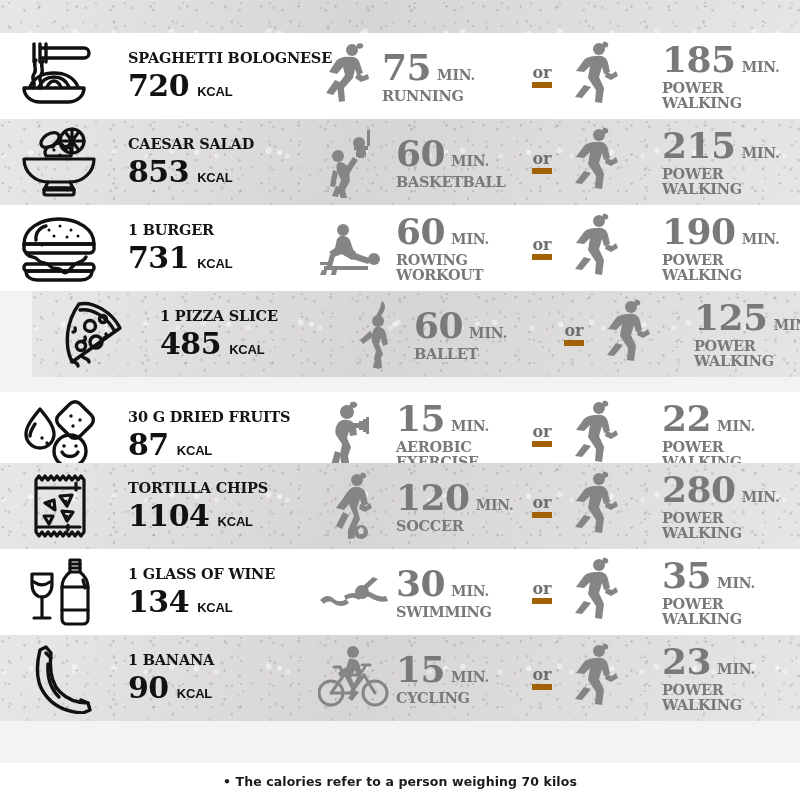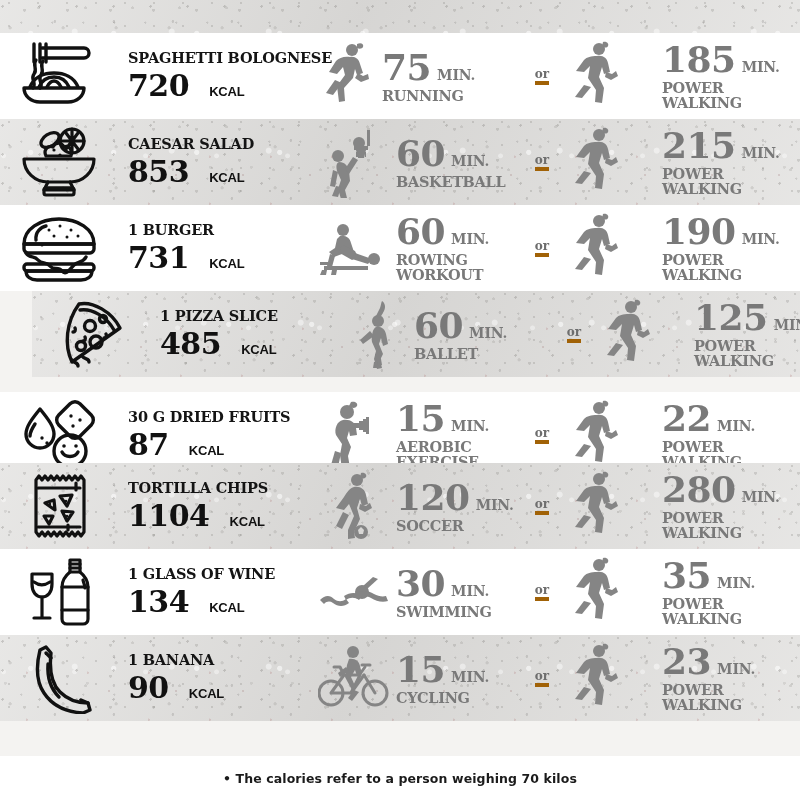--- a/index.html
+++ b/index.html
@@ -40,21 +40,21 @@
   }
 
   
   .topband{position:absolute;left:0;top:0;width:800px;height:33px;}
   .row{
     position:absolute;left:0;width:800px;height:86px;
     display:flex;align-items:center;
   }
   .row.white{background:#ffffff;}
   .footer{
-    position:absolute;left:0;bottom:0;width:800px;height:44px;
+    position:absolute;left:0;bottom:0;width:800px;height:37px;
     background:#ffffff;display:flex;align-items:center;justify-content:center;
   }
   .footer-text{
     font-family:"DejaVu Sans", sans-serif;
     font-size:12.5px;font-weight:700;color:#1b1b1b;letter-spacing:.1px;
     white-space:nowrap;
   }
 
   
   .c-food-icon{width:118px;display:flex;align-items:center;justify-content:center;flex:none;}
@@ -63,21 +63,21 @@
   .c-or{width:48px;flex:none;display:flex;align-items:center;justify-content:center;}
   .c-ex2{width:234px;flex:none;display:flex;align-items:center;gap:32px;}
 
   
   .food-name{
     font-family:"DejaVu Serif", serif;
     font-weight:700;font-size:14.5px;color:#141414;
     letter-spacing:-0.2px;line-height:1;white-space:nowrap;
     margin-bottom:6px;
   }
-  .kcal-line{display:flex;align-items:baseline;gap:20px;line-height:1;}
+  .kcal-line{display:flex;align-items:baseline;gap:8px;line-height:1;}
   .kcal-num{
     font-family:"DejaVu Serif", serif;
     font-weight:700;font-size:30px;color:#111111;letter-spacing:-0.5px;
   }
   .kcal-unit{
     font-family:Liberation Sans, sans-serif;
     font-weight:700;font-size:13px;color:#111111;letter-spacing:-0.2px;
   }
 
   
@@ -94,22 +94,22 @@
     font-weight:700;font-size:14px;color:#797979;letter-spacing:-0.2px;
   }
   .ex-name{
     font-family:"DejaVu Serif", serif;
     font-weight:700;font-size:14.5px;color:#797979;
     letter-spacing:-0.3px;line-height:1.02;margin-top:4px;
     white-space:pre-line;
   }
   .or-word{
     font-family:"DejaVu Serif", serif;
-    font-weight:700;font-size:12px;color:#6e6e6e;
-    border-bottom:4px solid #a16207;padding-bottom:1px;line-height:1;
+    font-weight:700;font-size:16px;color:#6e6e6e;
+    border-bottom:6px solid #a16207;padding-bottom:1px;line-height:1;
   }
   svg{display:block;}
 </style>
 </head>
 <body>
 
 <div id="infographic">
   <div class="topband tex"></div>
   <div id="rows-host">
       <div class="row white" style="top: 33px;">

